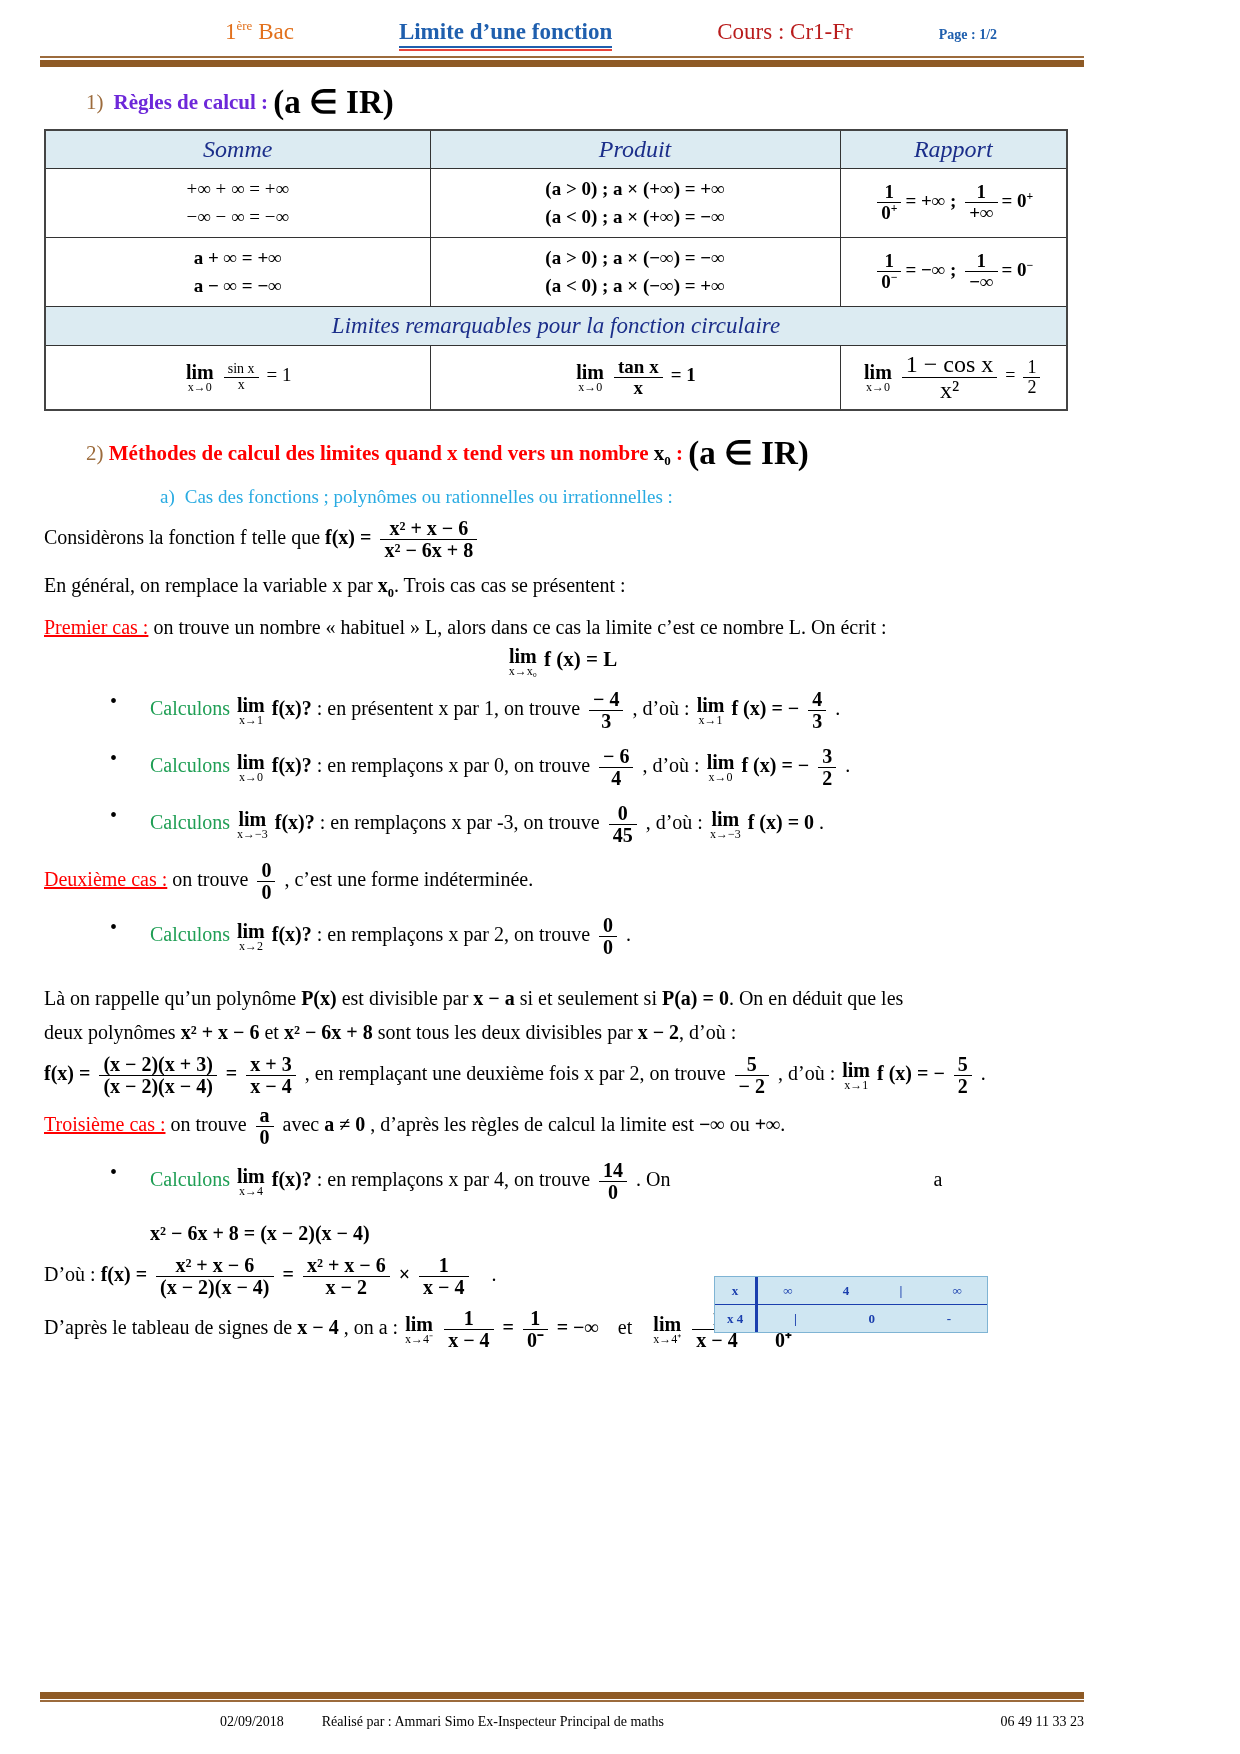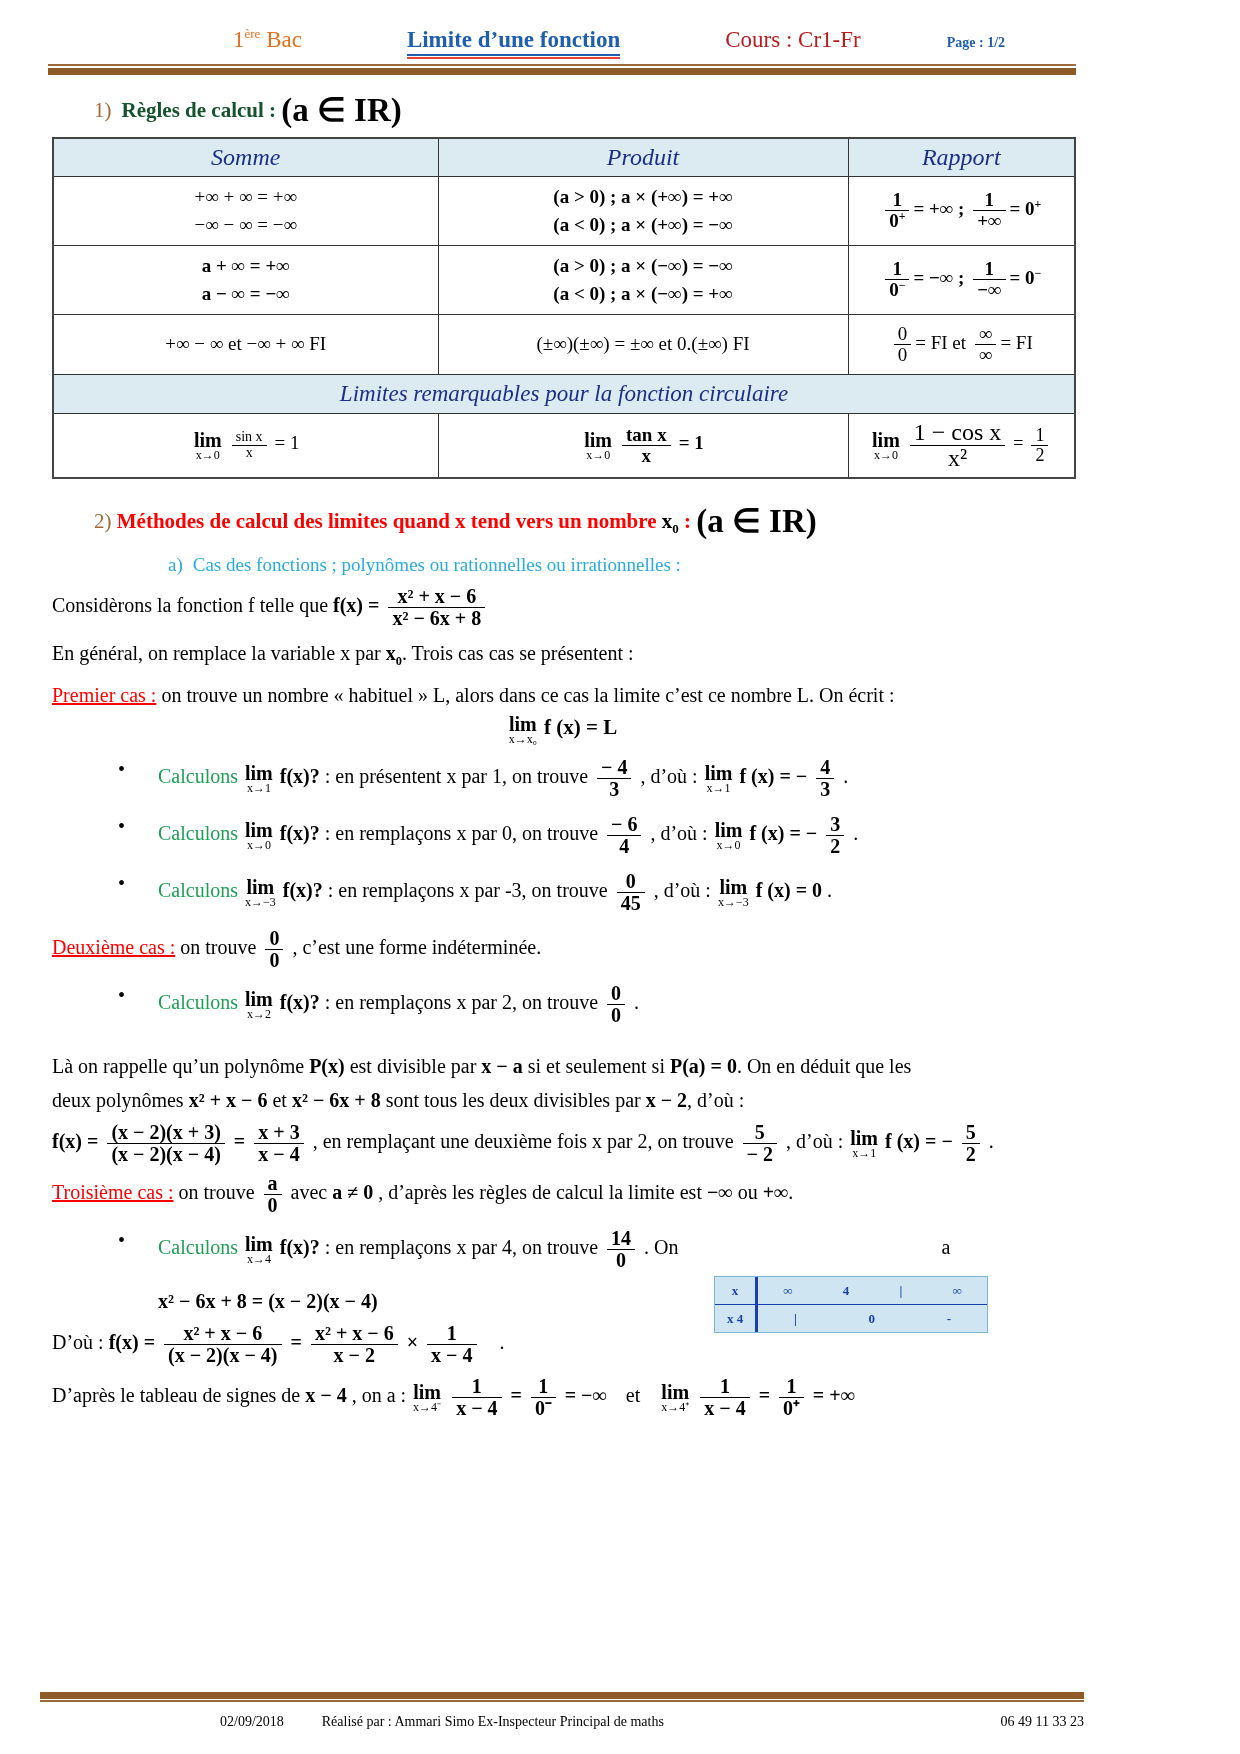--- a/index.html
+++ b/index.html
@@ -4,21 +4,21 @@
 <style>
   html,body{margin:0;padding:0;}
   body{
     width:1240px;height:1754px;
     background:#ffffff;
     font-family:"Liberation Serif", serif;
     color:#000000;
     position:relative;
     overflow:hidden;
   }
-  .page{position:relative;width:1124px;height:1754px;padding:8px;box-sizing:border-box;border-radius:31px;}
+  .page{position:relative;width:1124px;height:1754px;padding:0;box-sizing:border-box;border-radius:31px;}
 
   
   .header{
     position:relative;
     display:flex;align-items:baseline;
     padding:18px 40px 0 40px;
   }
   .hdr-class{
     color:#E2711D;font-size:23px;font-weight:normal;
     margin-left:185px;white-space:nowrap;
@@ -54,21 +54,21 @@
   .lim{display:inline-block;text-align:center;vertical-align:middle;line-height:1;margin:0 2px;}
   .lim .lw{display:block;font-weight:bold;font-size:20px;}
   .lim .ls{display:block;font-size:12px;margin-top:-1px;}
   .bigparen{font-size:33px;vertical-align:-4px;}
   sup.s{font-size:.62em;vertical-align:super;}
   sub.s{font-size:.62em;vertical-align:sub;}
 
   
   .sec{margin:16px 0 8px 0;padding-left:86px;font-size:21px;}
   .sec .num{color:#9C6B3C;font-weight:normal;margin-right:10px;}
-  .sec .ttl{color:#14532d;font-weight:bold;font-family:Liberation Serif, serif;}
+  .sec .ttl{color:#6d28d9;font-weight:bold;font-family:Liberation Serif, serif;}
   .sec2{margin:22px 0 10px 0;padding-left:86px;font-size:21px;}
   .subsec{padding-left:160px;color:#29ABE2;font-size:19px;margin:14px 0 6px 0;}
   .subsec .ltr{margin-right:10px;}
 
   
   table.rules{
     border-collapse:collapse;
     width:1022px;margin:4px 0 0 44px;
     table-layout:fixed;
     border:2px solid #444;
@@ -181,34 +181,20 @@
         <div class="cell-line b">a − ∞ = −∞</div>
       </td>
       <td>
         <div class="cell-line b">(a &gt; 0) ;     a × (−∞) = −∞</div>
         <div class="cell-line b">(a &lt; 0) ;     a × (−∞) = +∞</div>
       </td>
       <td>
         <div class="cell-line b">
           <span class="frac"><span class="num">1</span><span class="den">0<sup class="s">−</sup></span></span>= −∞ ;
           <span class="frac"><span class="num">1</span><span class="den">−∞</span></span>= 0<sup class="s">−</sup>
-        </div>
-      </td>
-    </tr>
-    <tr>
-      <td>
-        <div class="cell-line">+∞ − ∞  et  −∞ + ∞        FI</div>
-      </td>
-      <td>
-        <div class="cell-line">(±∞)(±∞) = ±∞  et  0.(±∞)  FI</div>
-      </td>
-      <td>
-        <div class="cell-line">
-          <span class="frac"><span class="num">0</span><span class="den">0</span></span>= FI et
-          <span class="frac"><span class="num">∞</span><span class="den">∞</span></span>= FI
         </div>
       </td>
     </tr>
     <tr>
       <td class="wide-head" colspan="3">Limites remarquables pour la fonction circulaire</td>
     </tr>
     <tr>
       <td>
         <span class="lim">
           <span class="lw">lim</span>

